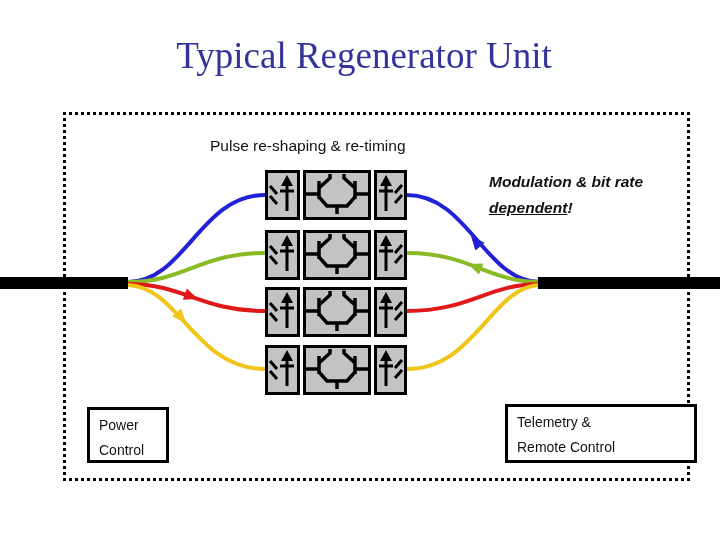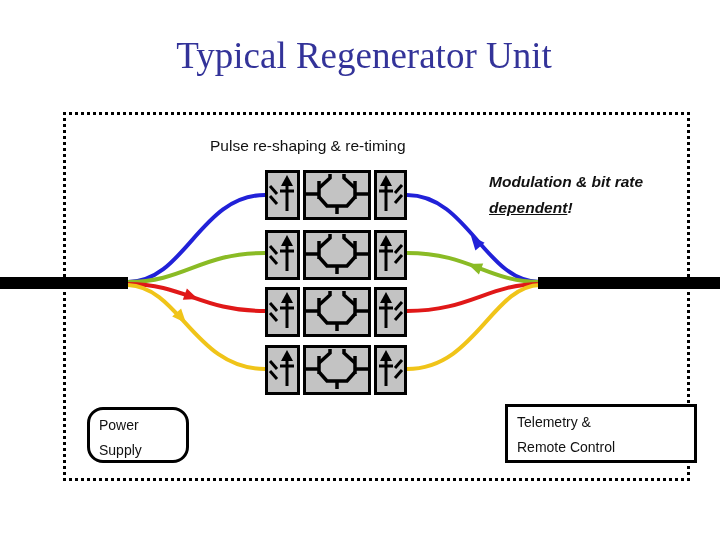--- a/index.html
+++ b/index.html
@@ -40,21 +40,21 @@
     height:50px;display:flex;align-items:center;justify-content:center;
   }
   .sub-box.rx{width:35px;}
   .sub-box.dec{width:68px;}
   .sub-box.tx{width:33px;}
   .label-box{
     position:absolute;box-sizing:border-box;border:3px solid #000000;
     background:#ffffff;font-size:14px;color:#111111;line-height:25px;
     padding:3px 0 0 9px;z-index:6;
   }
-  #power-supply-box{left:87px;top:407px;width:102px;height:56px;border-radius:16px;}
+  #power-supply-box{left:87px;top:407px;width:82px;height:56px;}
   #telemetry-box{left:505px;top:404px;width:192px;height:59px;}
   svg{display:block;}
 </style>
 </head>
 <body>
 
 <div id="slide">
 
   <h1 id="title">Typical Regenerator Unit</h1>
 
@@ -240,21 +240,21 @@
           <line x1="18" y1="20" x2="25" y2="12"></line>
             <line x1="18" y1="30" x2="25" y2="22"></line>
         </g>
         <polygon fill="#000" points="9,2 3,13 15,13"></polygon>
       </svg>
     </div>
   </div>
 
   <div id="power-supply-box" class="label-box">
     <span>Power</span><br>
-    <span>Supply</span>
+    <span>Control</span>
   </div>
 
   <div id="telemetry-box" class="label-box">
     <span>Telemetry &amp;</span><br>
     <span>Remote Control</span>
   </div>
 
 </div>
 
 </body></html>

